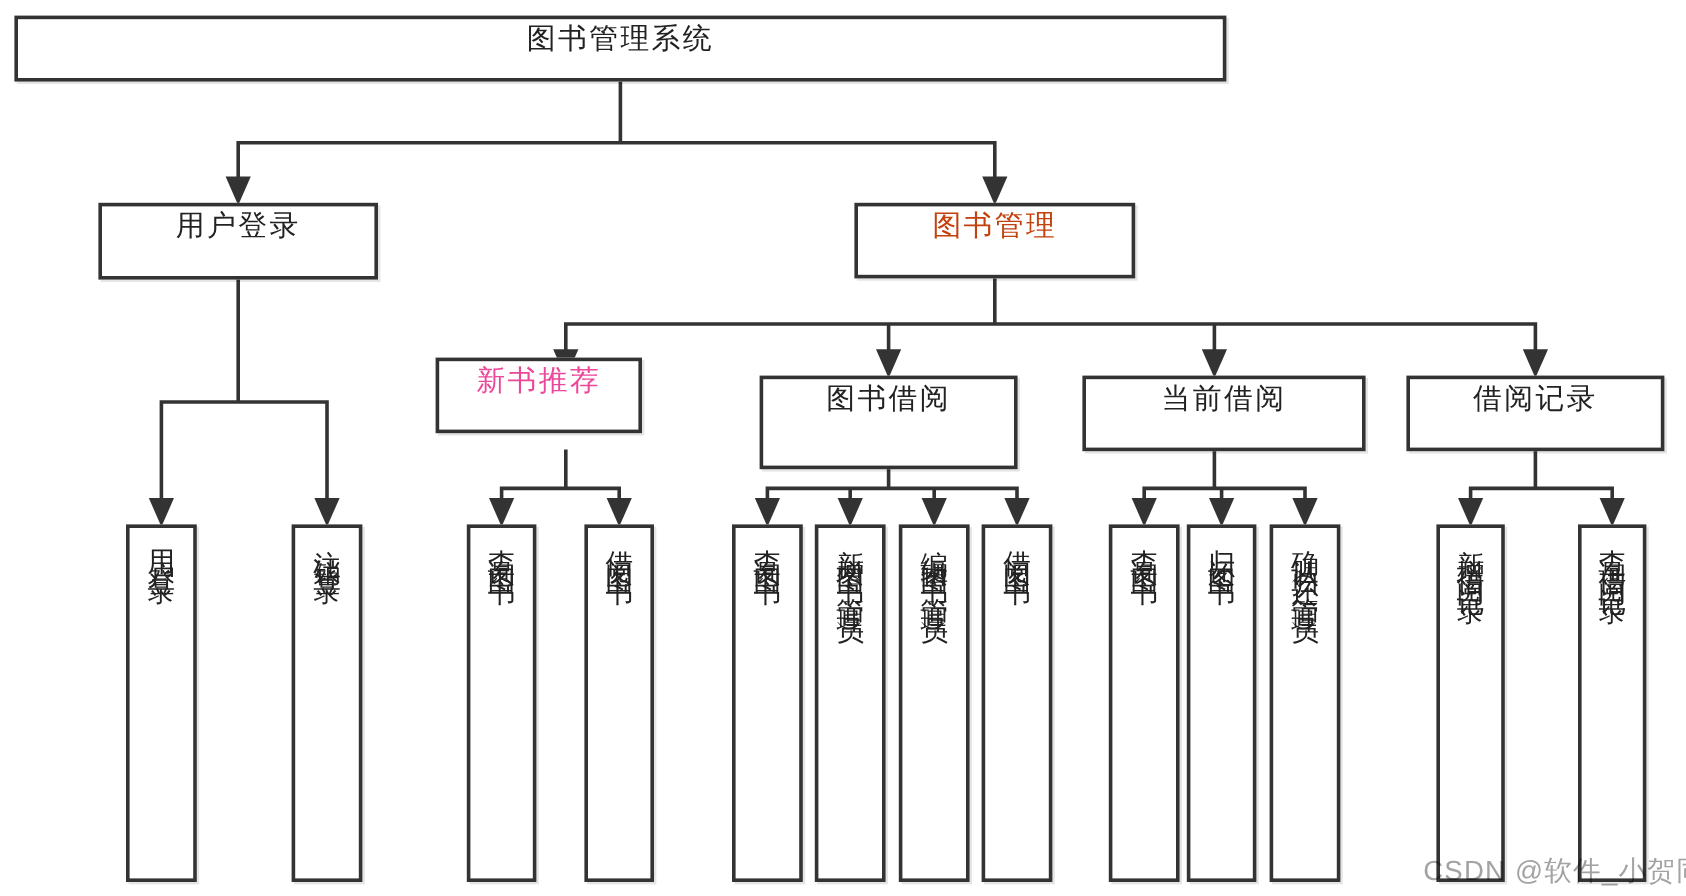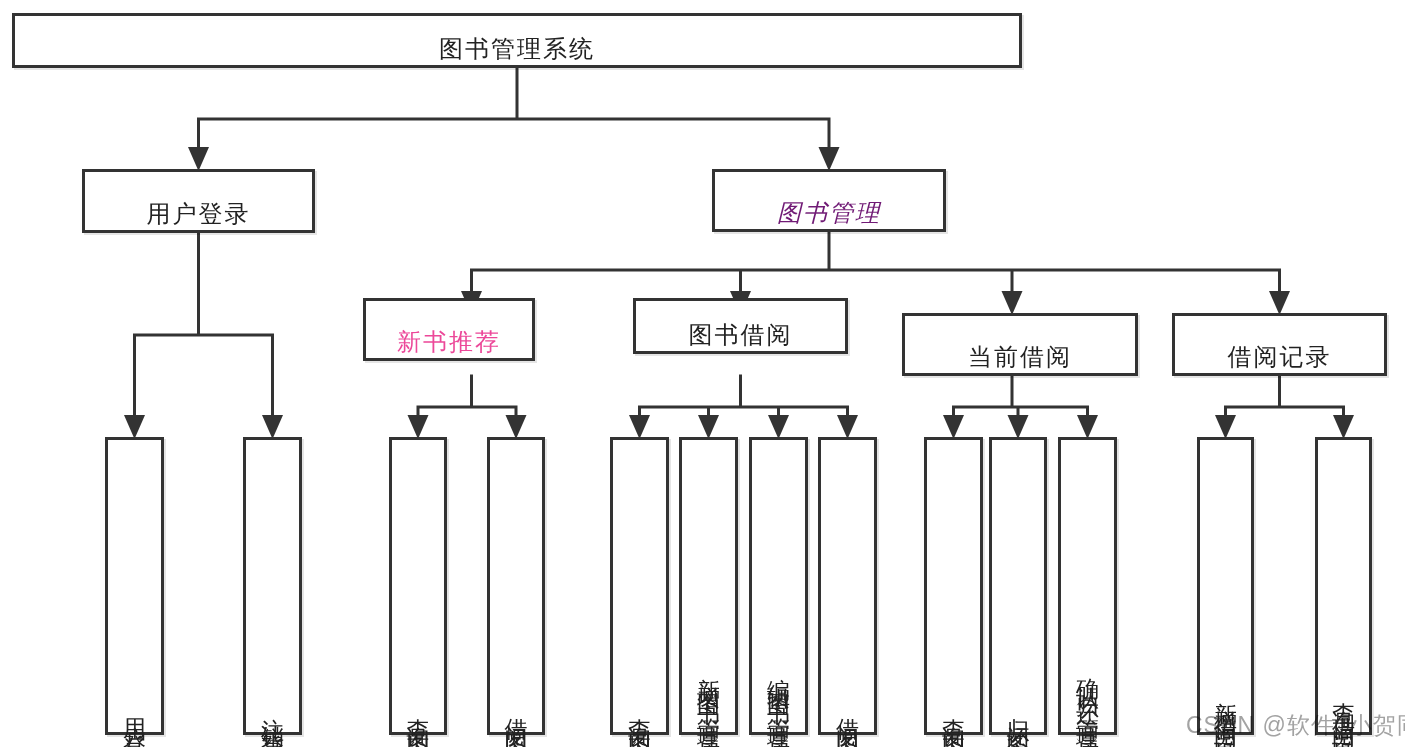--- a/index.html
+++ b/index.html
@@ -13,21 +13,21 @@
   #connectors{
     position:absolute;left:0;top:0;width:1405px;height:747px;
     pointer-events:none;
   }
   .node{
     position:absolute;
     box-sizing:border-box;
     background:#ffffff;
     border:3px solid #333333;
     box-shadow:2px 2px 0 rgba(0,0,0,0.10);
-    display:flex;align-items:flex-end;justify-content:center;
+    display:flex;align-items:flex-start;justify-content:center;
     color:#222222;
     font-size:24px;
     letter-spacing:2px;
     white-space:nowrap;
     z-index:2;
   }
   .node.v{
     font-size:23px;
     letter-spacing:8px;
   }
@@ -76,27 +76,27 @@
         <polygon points="1333,415 1354,415 1343.5,439"></polygon>
       </g>
     </svg>
   <div id="nodes">
       <div class="node" style="left: 12px; top: 13px; width: 1010px; height: 55px; border-color: rgb(51, 51, 51); color: rgb(34, 34, 34);">
         <span>图书管理系统</span>
       </div>
       <div class="node" style="left: 82px; top: 169px; width: 233px; height: 64px; border-color: rgb(51, 51, 51); color: rgb(34, 34, 34);">
         <span>用户登录</span>
       </div>
-      <div class="node" style="left: 712px; top: 169px; width: 234px; height: 63px; border-color: rgb(51, 51, 51); color: #701a75; font-style: italic;">
+      <div class="node" style="left: 712px; top: 169px; width: 234px; height: 63px; border-color: rgb(51, 51, 51); color: #c2410c;">
         <span>图书管理</span>
       </div>
       <div class="node" style="left: 363px; top: 298px; width: 172px; height: 63px; border-color: rgb(51, 51, 51); color: #ec4899;">
         <span>新书推荐</span>
       </div>
-      <div class="node" style="left: 633px; top: 298px; width: 215px; height: 56px; border-color: rgb(51, 51, 51); color: rgb(34, 34, 34);">
+      <div class="node" style="left: 633px; top: 313px; width: 215px; height: 78px; border-color: rgb(51, 51, 51); color: rgb(34, 34, 34);">
         <span>图书借阅</span>
       </div>
       <div class="node" style="left: 902px; top: 313px; width: 236px; height: 63px; border-color: rgb(51, 51, 51); color: rgb(34, 34, 34);">
         <span>当前借阅</span>
       </div>
       <div class="node" style="left: 1172px; top: 313px; width: 215px; height: 63px; border-color: rgb(51, 51, 51); color: rgb(34, 34, 34);">
         <span>借阅记录</span>
       </div>
       <div class="node v" style="left: 105px; top: 437px; width: 59px; height: 298px; border-color: rgb(51, 51, 51); color: rgb(34, 34, 34);">
         <span>用户登录</span>

